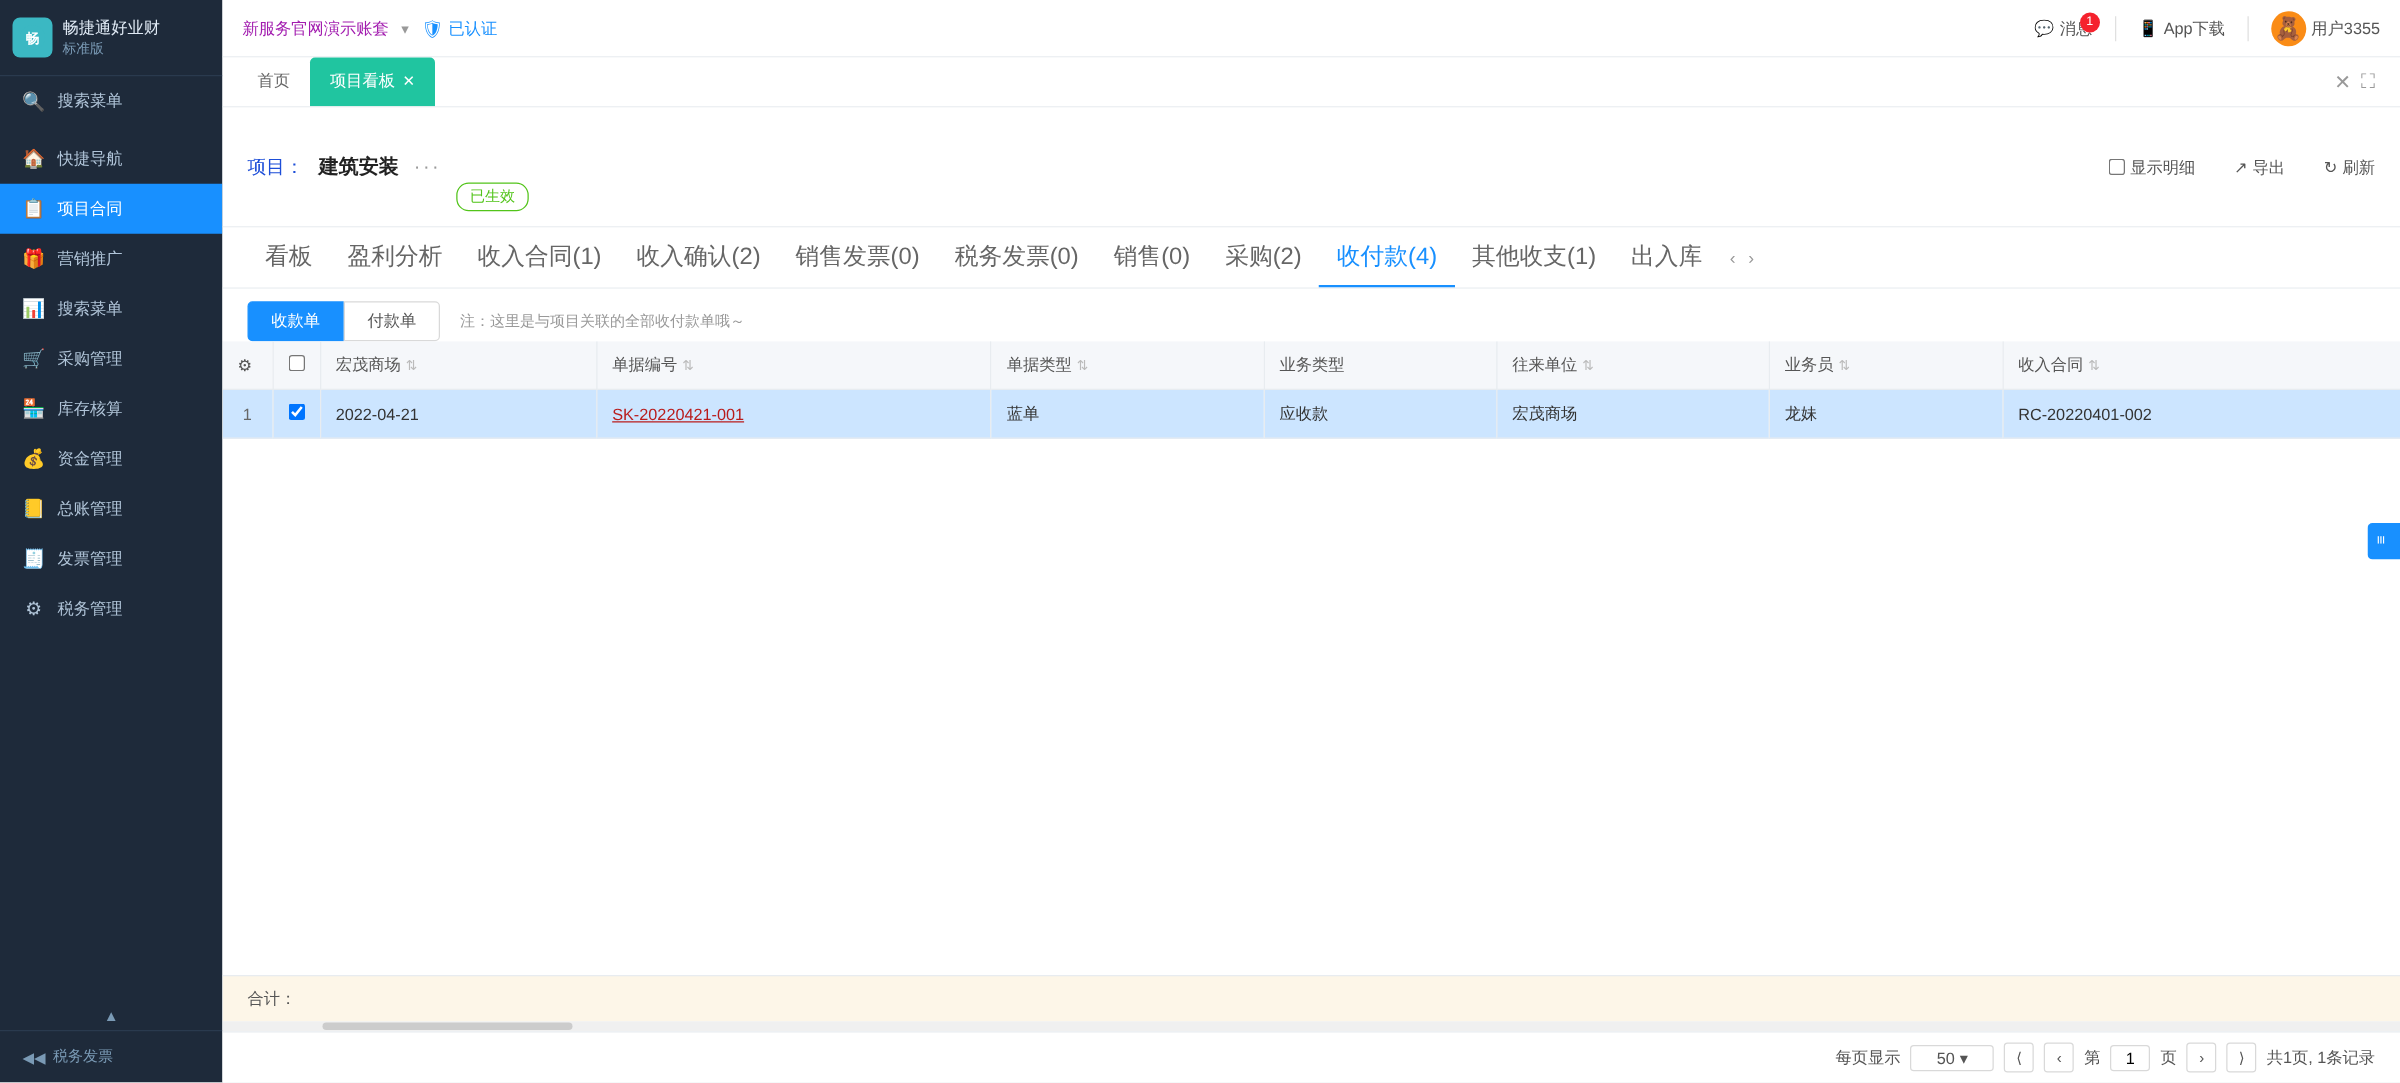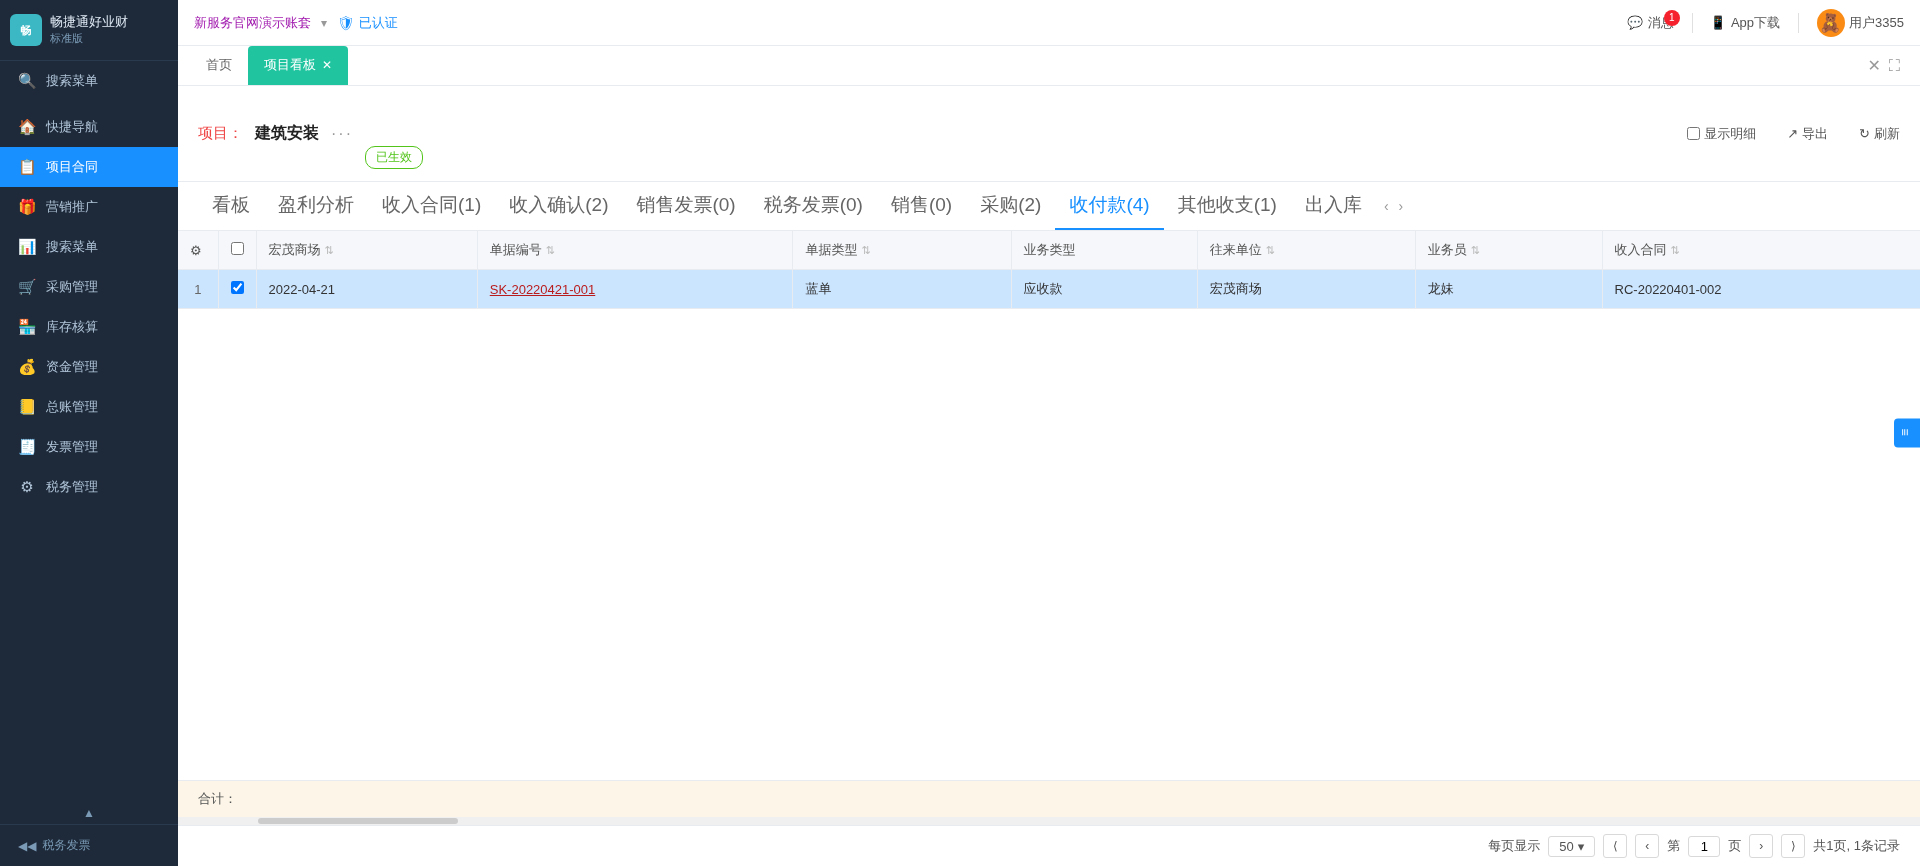--- a/index.html
+++ b/index.html
@@ -202,21 +202,21 @@
     }
     .pagination-bar {
       background: #fff;
       padding: 8px 20px;
       display: flex; align-items: center; justify-content: flex-end; gap: 8px;
       border-top: 1px solid #e8ecf0;
       flex-shrink: 0; font-size: 13px; color: #555;
     }
     .page-size-select {
       display: flex; align-items: center; gap: 4px;
-      border: 1px solid #d9d9d9; border-radius: 3px; padding: 2px 10px;
+      border: 1px solid #d9d9d9; border-radius: 3px; padding: 2px 20px;
       cursor: pointer;
     }
     .page-btn {
       width: 24px; height: 24px; border: 1px solid #d9d9d9; border-radius: 3px;
       display: flex; align-items: center; justify-content: center;
       cursor: pointer; color: #555; font-size: 12px;
       background: #fff;
     }
     .page-input {
       border: 1px solid #d9d9d9; border-radius: 3px;
@@ -365,21 +365,21 @@
     </div>
     <div style="flex:1;"></div>
     <div class="win-controls">
       <span class="win-ctrl">✕</span>
       <span class="win-ctrl">⛶</span>
     </div>
   </div>
 
   <div class="page-header">
     <div class="page-header-left">
-      <span style="color:#ef4444;font-size:15px;">项目：</span>
+      <span style="color:#1d4ed8;font-size:15px;">项目：</span>
       <span class="page-title">建筑安装</span>
       <span class="page-more">···</span>
       <span class="status-badge">已生效</span>
     </div>
     <div class="page-header-right">
       <label class="header-action header-checkbox">
         <input type="checkbox" style="">
         <span>显示明细</span>
       </label>
       <div class="header-action">
@@ -406,20 +406,25 @@
     <div class="subtab">其他收支(1)</div>
     <div class="subtab">出入库</div>
     <div class="subtabs-nav">
       <span class="subtabs-nav-btn">‹</span>
       <span class="subtabs-nav-btn">›</span>
     </div>
   </div>
 
   <div class="content">
 
+    <div class="inner-tabs">
+      <button class="inner-tab-btn active" style="border-radius:4px 0 0 4px;">收款单</button>
+      <button class="inner-tab-btn" style="border-radius:0 4px 4px 0;">付款单</button>
+      <span class="inner-tabs-note">注：这里是与项目关联的全部收付款单哦～</span>
+    </div>
 
     <div class="table-container">
       <table>
         <thead>
           <tr>
             <th style="width:40px;">
               <span>⚙</span>
             </th>
             <th style="width:36px;">
               <input type="checkbox" style="">

